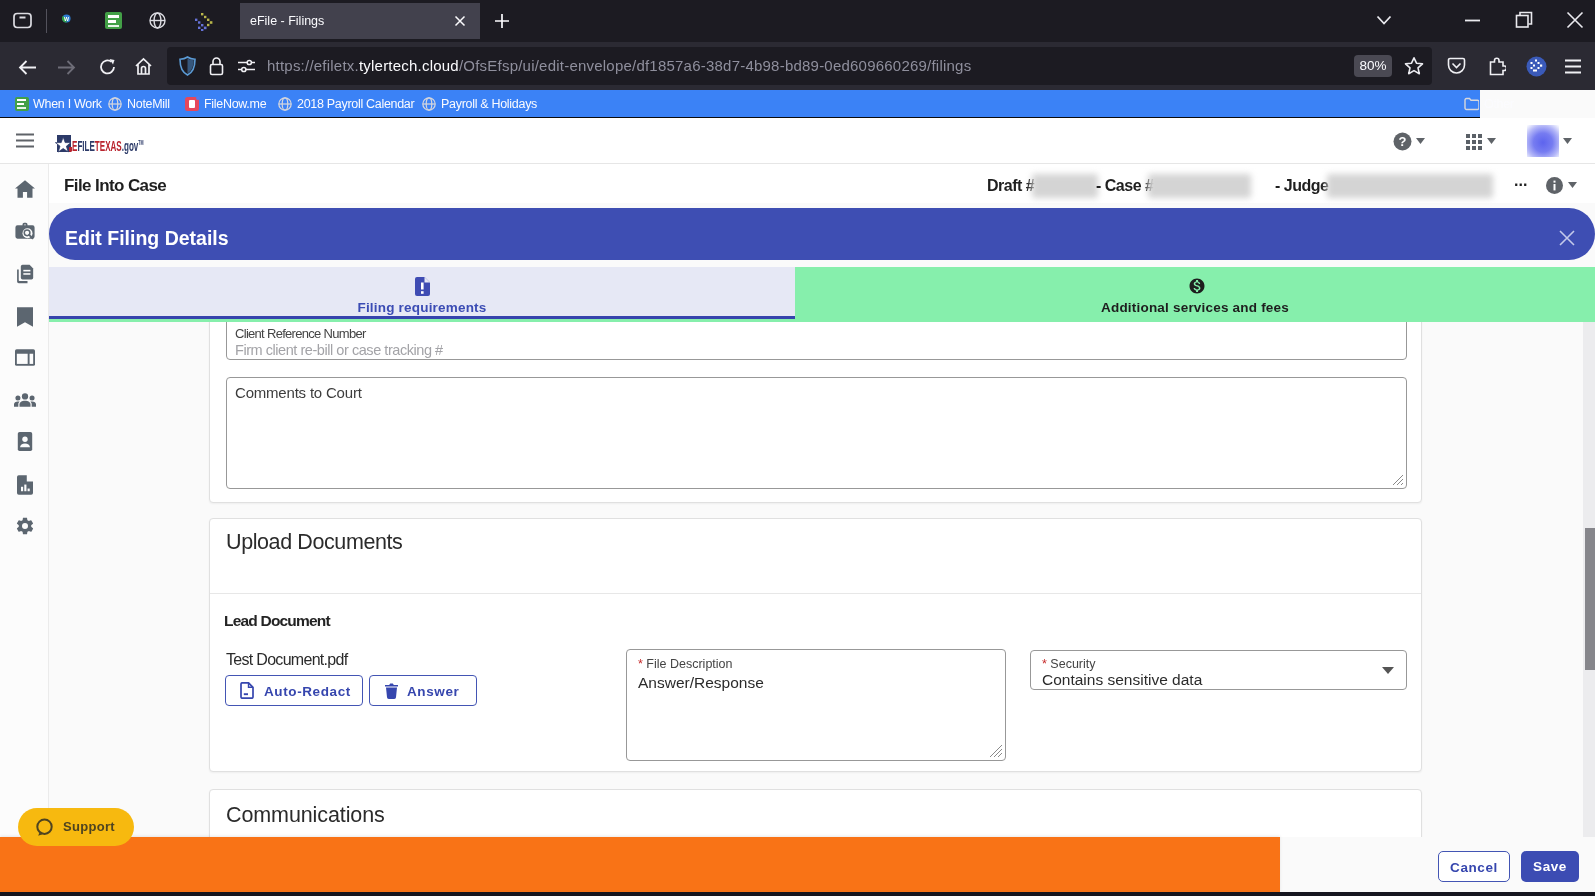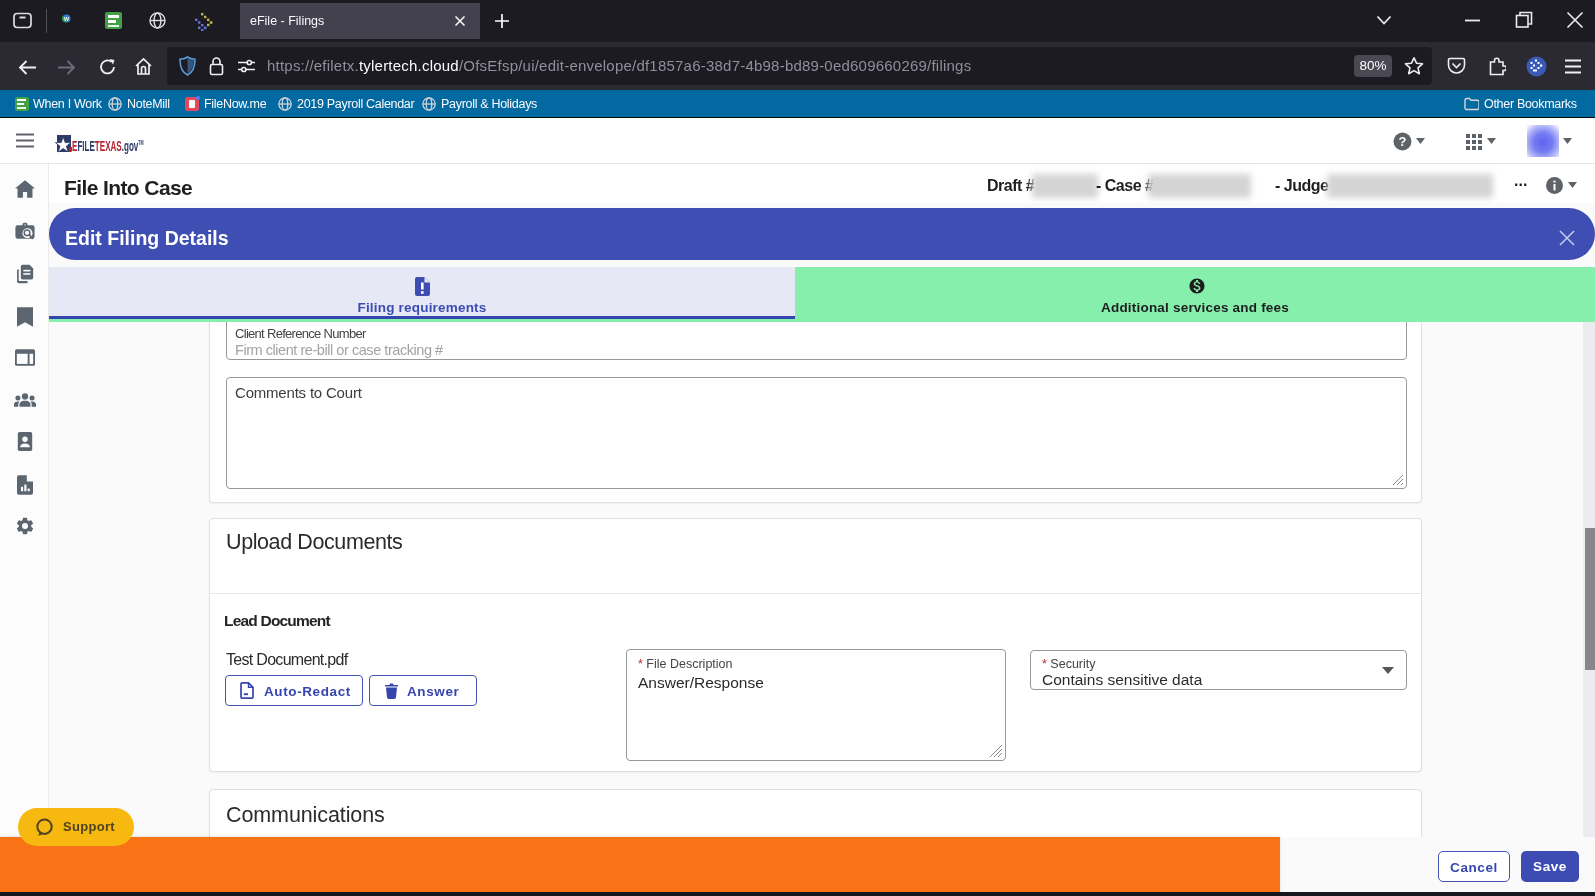--- a/index.html
+++ b/index.html
@@ -3,21 +3,21 @@
 <meta charset="utf-8">
 <style>
   * { margin:0; padding:0; box-sizing:border-box; }
   html,body { width:1595px; height:896px; overflow:hidden; }
   body { font-family:"Liberation Sans", sans-serif; position:relative; background:#fafafa; }
   .abs { position:absolute; }
 
   
   #tabbar { left:0; top:0; width:1595px; height:42px; background:#1c1b22; }
   #toolbar { left:0; top:42px; width:1595px; height:48px; background:#2b2a33; }
-  #bookbar { left:0; top:90px; width:1595px; height:28px; background:#0369a1; border-bottom:1px solid #0c0c0d; }
+  #bookbar { left:0; top:90px; width:1480px; height:28px; background:#3b82f6; border-bottom:1px solid #0c0c0d; }
   .tab { left:240px; top:3px; width:240px; height:36px; background:#42414d; border-radius:0; color:#fbfbfe; font-size:12.5px; line-height:36px; }
   .tab .title { position:absolute; left:10px; top:0; }
   .tab .x { position:absolute; right:12px; top:10px; width:16px; height:16px; }
   #urlfield { left:167px; top:5px; width:1265px; height:38px; background:#1c1b22; border-radius:4px; }
   .urltext { position:absolute; left:100px; top:0; line-height:38px; font-size:15px; color:#8f8f9d; white-space:nowrap; }
   .urltext b { color:#fbfbfe; font-weight:normal; }
   #zoombadge { left:1187px; top:8px; width:38px; height:22px; background:#4a4953; border-radius:4px; color:#fbfbfe; font-size:13.5px; text-align:center; line-height:22px; }
   .bmitem { color:#fbfbfe; font-size:12.5px; line-height:28px; letter-spacing:-.3px; }
 
   
@@ -189,21 +189,21 @@
   <div class="bmitem abs" style="left:127px;">NoteMill</div>
   <div style="position:absolute;left:185px;top:7px;width:14px;height:14px;background:#e5485c;border-radius:2.5px;"></div>
   <div style="position:absolute;left:189px;top:10px;width:6px;height:8px;background:#fff;border-radius:1px;"></div>
   <div style="position:absolute;left:196px;top:6px;width:4px;height:4px;background:#4f7df0;border-radius:50%;"></div>
   <div class="bmitem abs" style="left:204px;">FileNow.me</div>
   <svg style="position:absolute;left:278px;top:7px;" width="14" height="14" viewBox="0 0 17 17" fill="none" stroke="#d7d7dc" stroke-width="1.5">
       <circle cx="8.5" cy="8.5" r="7.5"></circle>
       <ellipse cx="8.5" cy="8.5" rx="3.4" ry="7.5"></ellipse>
       <path d="M1 8.5 H16"></path>
     </svg>
-  <div class="bmitem abs" style="left:297px;">2019 Payroll Calendar</div>
+  <div class="bmitem abs" style="left:297px;">2018 Payroll Calendar</div>
   <svg style="position:absolute;left:422px;top:7px;" width="14" height="14" viewBox="0 0 17 17" fill="none" stroke="#d7d7dc" stroke-width="1.5">
       <circle cx="8.5" cy="8.5" r="7.5"></circle>
       <ellipse cx="8.5" cy="8.5" rx="3.4" ry="7.5"></ellipse>
       <path d="M1 8.5 H16"></path>
     </svg>
   <div class="bmitem abs" style="left:441px;">Payroll &amp; Holidays</div>
   <svg style="position:absolute;left:1464px;top:7px;" width="15" height="14" viewBox="0 0 15 14" fill="none" stroke="#d7d7dc" stroke-width="1.4">
       <path d="M1 3 A1.5 1.5 0 0 1 2.5 1.5 H5.5 L7 3.2 H13.5 A1.5 1.5 0 0 1 15 4.7 V11 A1.5 1.5 0 0 1 13.5 12.5 H2.5 A1.5 1.5 0 0 1 1 11 Z"></path>
     </svg>
   <div class="bmitem abs" style="left:1484px;">Other Bookmarks</div>
@@ -241,21 +241,21 @@
     </svg>
   <svg style="position:absolute;left:1487px;top:20px;" width="9" height="6" viewBox="0 0 9 6">
       <path d="M0 0 H9 L4.5 6 Z" fill="#5f6368"></path>
     </svg>
   <div style="position:absolute;left:1527px;top:7px;width:32px;height:32px;background:radial-gradient(circle at 50% 55%, #5d64ee 0%, #767cf1 40%, #b4b7f8 70%, #e8eafd 90%, #fff 100%);"></div>
   <svg style="position:absolute;left:1563px;top:20px;" width="9" height="6" viewBox="0 0 9 6">
       <path d="M0 0 H9 L4.5 6 Z" fill="#5f6368"></path>
     </svg>
 </div>
 <div class="abs" id="filerow">
-  <div style="position:absolute;left:15px;top:12px;font-size:21px;font-weight:bold;color:#1f1f1f;letter-spacing:-.6px;">File Into Case</div>
+  <div style="position:absolute;left:15px;top:12px;font-size:17px;font-weight:bold;color:#1f1f1f;letter-spacing:-.6px;">File Into Case</div>
   <div style="position:absolute;left:938px;top:13px;font-size:16px;font-weight:bold;color:#1f1f1f;letter-spacing:-.5px;">Draft #</div>
   <div class="blur" style="position:absolute;left:983px;top:10px;width:66px;height:24px;"></div>
   <div style="position:absolute;left:1047px;top:13px;font-size:16px;font-weight:bold;color:#1f1f1f;letter-spacing:-.5px;">- Case #</div>
   <div class="blur" style="position:absolute;left:1099px;top:10px;width:103px;height:24px;"></div>
   <div style="position:absolute;left:1226px;top:13px;font-size:16px;font-weight:bold;color:#1f1f1f;letter-spacing:-.5px;">- Judge</div>
   <div class="blur" style="position:absolute;left:1278px;top:10px;width:166px;height:24px;"></div>
   <div style="position:absolute;left:1465px;top:8px;font-size:16px;font-weight:bold;color:#1f1f1f;">...</div>
   <svg style="position:absolute;left:1497px;top:13px;" width="17" height="17" viewBox="0 0 17 17">
       <circle cx="8.5" cy="8.5" r="8.5" fill="#5f6368"></circle>
       <rect x="7.5" y="3.6" width="2" height="2" fill="#fff"></rect>

